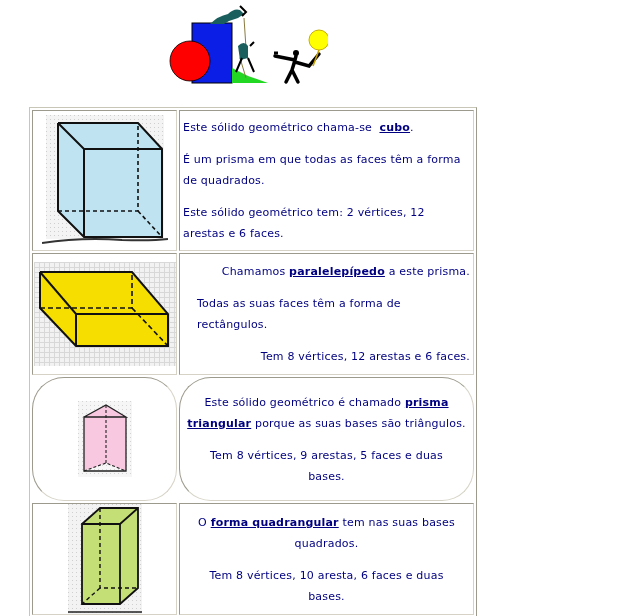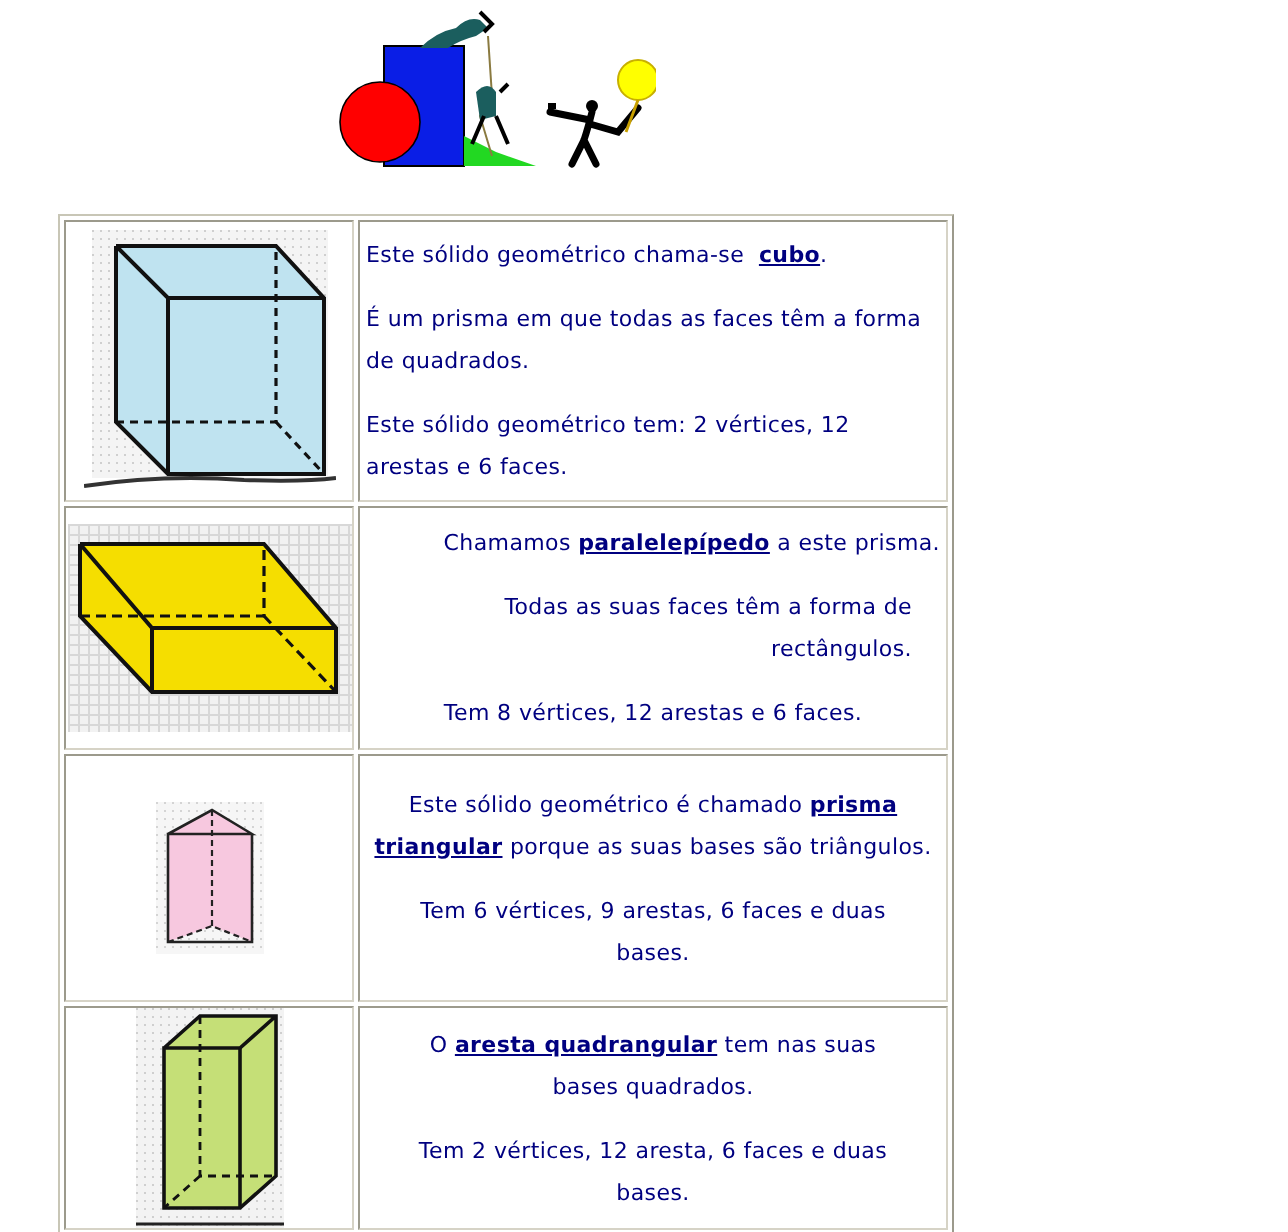--- a/index.html
+++ b/index.html
@@ -14,21 +14,21 @@
   }
   table.solids td {
     border: 1px solid #d6d3c6; border-top-color: #9c9a8c; border-left-color: #9c9a8c;
     padding: 0; vertical-align: middle; font-size: 11px; line-height: 21px;
     letter-spacing: 0.2px;
   }
   td.img-cell { width: 143px; text-align: center; }
   td.txt-cell { padding: 0 3px 0 3px !important; }
   .row-cubo td { height: 139px; }
   .row-para td { height: 120px; }
-  .row-tri td { height: 122px; }
+  .row-tri td { height: 122px; border-radius: 32px; }
   .row-quad td { height: 110px; }
   .txt-cell p { margin: 0; }
   .left p { text-align: left; }
   .center p { text-align: center; }
   .gap { height: 11px; }
   a.term { color: #000080; font-weight: bold; text-decoration: underline; }
   svg { display: block; }
 </style>
 </head>
 <body>
@@ -97,23 +97,23 @@
         <polyline points="6,10 6,46 42,84 134,84 134,52 98,10 6,10" fill="none" stroke="#111" stroke-width="2"></polyline>
         <polyline points="6,10 42,52 134,52" fill="none" stroke="#111" stroke-width="2"></polyline>
         <line x1="42" y1="52" x2="42" y2="84" stroke="#111" stroke-width="2"></line>
         <polyline points="6,46 98,46 98,10" fill="none" stroke="#111" stroke-width="1.6" stroke-dasharray="5,3"></polyline>
         <line x1="98" y1="46" x2="134" y2="84" stroke="#111" stroke-width="1.6" stroke-dasharray="5,3"></line>
       </svg>
     </td>
     <td class="txt-cell">
       <p style="text-align:right"><span>Chamamos </span><a href="#" class="term">paralelepípedo</a><span> a este prisma.</span></p>
       <div class="gap"></div>
-      <p style="text-align:right; padding:0 14px">Todas as suas faces têm a forma de rectângulos.</p>
+      <p style="text-align:left; padding:0 14px">Todas as suas faces têm a forma de rectângulos.</p>
       <div class="gap"></div>
-      <p style="text-align:center">Tem 8 vértices, 12 arestas e 6 faces.</p>
+      <p style="text-align:right">Tem 8 vértices, 12 arestas e 6 faces.</p>
     </td>
   </tr>
 
   <tr class="row-tri">
     <td class="img-cell">
       <svg width="54" height="76" viewBox="0 0 54 76" style="margin:0 auto;">
         <defs>
           <pattern id="grid3" width="4" height="4" patternUnits="userSpaceOnUse">
             <rect width="4" height="4" fill="#f6f6f6"></rect>
                 <rect width="1" height="1" fill="#d4d4d4"></rect>
@@ -122,21 +122,21 @@
         <rect x="0" y="0" width="54" height="76" fill="url(#grid3)"></rect>
         <polygon points="6,16 28,4 48,16 48,70 28,62 6,70" fill="#f7c8df"></polygon>
         <polyline points="6,16 28,4 48,16 6,16 6,70 48,70 48,16" fill="none" stroke="#222" stroke-width="1.3"></polyline>
         <line x1="28" y1="4" x2="28" y2="62" stroke="#222" stroke-width="1.1" stroke-dasharray="3,2"></line>
         <polyline points="6,70 28,62 48,70" fill="none" stroke="#222" stroke-width="1.1" stroke-dasharray="3,2"></polyline>
       </svg>
     </td>
     <td class="txt-cell center">
       <p><span>Este sólido geométrico é chamado </span><a href="#" class="term">prisma triangular</a><span> porque as suas bases são triângulos.</span></p>
       <div class="gap"></div>
-      <p style="padding:0 10px">Tem 6 vértices, 9 arestas, 6 faces e duas bases.</p>
+      <p style="padding:0 10px">Tem 8 vértices, 9 arestas, 5 faces e duas bases.</p>
     </td>
   </tr>
 
   <tr class="row-quad">
     <td class="img-cell">
       <svg width="74" height="110" viewBox="0 0 74 110" style="margin:0 auto;">
         <defs>
           <pattern id="grid4" width="4" height="4" patternUnits="userSpaceOnUse">
             <rect width="4" height="4" fill="#f3f3f3"></rect>
                 <rect width="1" height="1" fill="#cfcfcf"></rect>
@@ -145,19 +145,19 @@
         <rect x="0" y="0" width="74" height="110" fill="url(#grid4)"></rect>
         <polygon points="14,20 32,4 70,4 70,84 52,100 14,100" fill="#c5df77"></polygon>
         <polyline points="14,20 32,4 70,4 70,84 52,100 14,100 14,20 52,20 70,4" fill="none" stroke="#111" stroke-width="1.8"></polyline>
         <line x1="52" y1="20" x2="52" y2="100" stroke="#111" stroke-width="1.8"></line>
         <polyline points="32,4 32,84 70,84" fill="none" stroke="#111" stroke-width="1.4" stroke-dasharray="4,3"></polyline>
         <line x1="32" y1="84" x2="14" y2="100" stroke="#111" stroke-width="1.4" stroke-dasharray="4,3"></line>
         <line x1="0" y1="108" x2="74" y2="108" stroke="#222" stroke-width="1.5"></line>
       </svg>
     </td>
     <td class="txt-cell center">
-      <p style="padding:0 14px"><span>O </span><a href="#" class="term">aresta quadrangular</a><span> tem nas suas bases quadrados.</span></p>
+      <p style="padding:0 14px"><span>O </span><a href="#" class="term">forma quadrangular</a><span> tem nas suas bases quadrados.</span></p>
       <div class="gap"></div>
-      <p style="padding:0 14px">Tem 2 vértices, 12 aresta, 6 faces e duas bases.</p>
+      <p style="padding:0 14px">Tem 8 vértices, 10 aresta, 6 faces e duas bases.</p>
     </td>
   </tr>
 </tbody>
   </table>
 
 </body></html>

